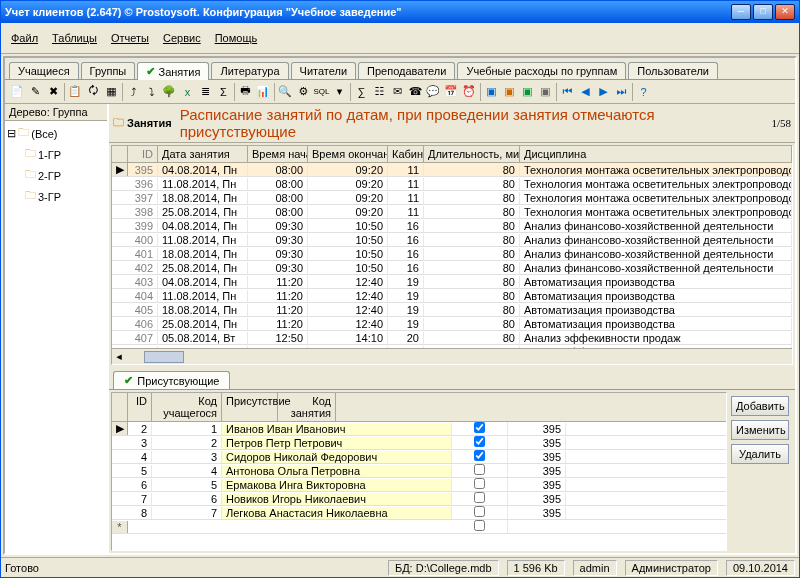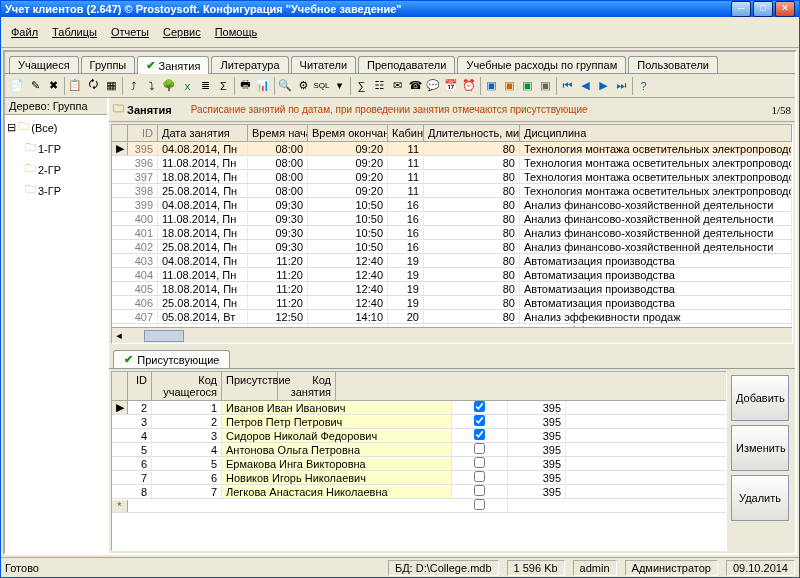--- a/index.html
+++ b/index.html
@@ -1,18 +1,18 @@
 <!DOCTYPE html>
 <html><head>
 <meta charset="utf-8">
 <style>
 * { box-sizing: border-box; margin: 0; padding: 0; }
 body { font-family: Tahoma, Arial, sans-serif; font-size: 11px; background: #ece9d8; overflow: hidden; width: 800px; height: 578px; }
 .window { width: 800px; height: 578px; border: 1px solid #0054e3; display: flex; flex-direction: column; background: #ece9d8; }
-.titlebar { height: 16px; background: linear-gradient(to bottom, #3c9dff 0%, #0054e3 100%); color: #fff; display: flex; align-items: center; padding: 0 4px; justify-content: space-between; }
+.titlebar { height: 22px; background: linear-gradient(to bottom, #3c9dff 0%, #0054e3 100%); color: #fff; display: flex; align-items: center; padding: 0 4px; justify-content: space-between; }
 .titlebar .title { font-weight: bold; font-size: 11px; white-space: nowrap; overflow: hidden; }
 .winbtns { display: flex; gap: 2px; }
 .winbtn { width: 20px; height: 16px; background: linear-gradient(#c8e0ff,#6aa6e8); border: 1px solid #0a246a; border-radius: 2px; font-size: 9px; text-align: center; line-height: 13px; color: #fff; cursor: pointer; }
 .winbtn.close { background: linear-gradient(#f5a78f,#d94b2c); }
 .menubar { height: 31px; display: flex; align-items: center; padding: 0 4px; gap: 2px; background: #ece9d8; border-bottom: 1px solid #aca899; }
 .menuitem { padding: 2px 6px; cursor: pointer; }
 .menuitem u { text-decoration: underline; }
 .main { flex: 1; display: flex; flex-direction: column; border: 2px inset #fff; margin: 2px; background: #ece9d8; overflow: hidden;}
 .tabs { display: flex; align-items: flex-end; height: 22px; padding-top: 3px; padding-left: 4px; border-bottom: 1px solid #919b9c; background: #ece9d8; }
 .tab { padding: 2px 8px; border: 1px solid #919b9c; border-bottom: none; margin-right: 2px; background: #f1efe2; border-radius: 3px 3px 0 0; cursor: pointer; display:flex; align-items:center; gap:3px;}
@@ -24,21 +24,21 @@
 .content { flex: 1; display: flex; overflow: hidden; }
 .tree-pane { width: 104px; border-right: 2px inset #fff; background: #fff; display:flex; flex-direction:column; }
 .tree-title { padding: 2px 4px; background:#ece9d8; border-bottom:1px solid #aca899;}
 .tree-body { flex:1; background:#fff; padding:2px; font-size:11px;}
 .tree-node { display:flex; align-items:center; gap:2px; padding:1px 0; cursor:pointer;}
 .tree-child { padding-left:18px;}
 .folder-icon { color:#d9a23a; font-size:11px;}
 .right-pane { flex:1; display:flex; flex-direction:column; overflow:hidden;}
 .grid-header-row { display:flex; align-items:center; background:#ece9d8; padding:2px 4px; gap:8px; border-bottom:1px solid #aca899;}
 .grid-title { font-weight:bold; display:flex; align-items:center; gap:3px;}
-.grid-desc { color:#c04000; font-size:10px;margin-left:11px;}
+.grid-desc { color:#c04000; font-size:15px;}
 .grid-counter { margin-left:auto;font-family:Liberation Serif, serif; }
 .grid { flex:0 0 220px; overflow:hidden; border:1px inset #fff; margin:2px; background:#fff; display:flex; flex-direction:column;}
 .grid-head { display:flex; background:#ece9d8; border-bottom:1px solid #aca899;}
 .gh { border-right:1px solid #aca899; padding:2px 4px; font-size:11px; overflow:hidden; white-space:nowrap;}
 .grid-body { flex:1; overflow-y:auto; overflow-x:auto; font-size:11px;}
 .gr { display:flex; border-bottom:1px solid #e0e0e0; height:14px; align-items:center;}
 .gr.sel { background:#ffefd5;}
 .gc { border-right:1px solid #e8e8e8; padding:0 4px; overflow:hidden; white-space:nowrap;}
 .rowsel { width:16px; text-align:center; background:#ece9d8; border-right:1px solid #aca899;}
 .c-id { width:30px; text-align:right; color:#808080;}
@@ -60,21 +60,21 @@
 .sub-body { flex:1; overflow:auto;}
 .sr { display:flex; border-bottom:1px solid #e0e0e0; height:14px; align-items:center;}
 .sr .rowsel{width:16px;}
 .s-id{width:24px;text-align:right;}
 .s-kod{width:70px;text-align:right;}
 .s-name{width:230px; background:#ffffcc;}
 .s-att{width:56px;text-align:center;}
 .s-koz{width:58px;text-align:right;}
 .sr.newrow .rowsel::before{content:"*"; color:#555;}
 .side-buttons { width:66px; display:flex; flex-direction:column; gap:4px; padding:4px;}
-.btn { border:1px solid #8a99b0; background:linear-gradient(#fdfdfd,#e1e1da); padding:16px 4px; font-size:11px; cursor:pointer; text-align:center;}
+.btn { border:1px solid #8a99b0; background:linear-gradient(#fdfdfd,#e1e1da); padding:3px 4px; font-size:11px; cursor:pointer; text-align:center;}
 .statusbar { height:20px; border-top:1px solid #aca899; display:flex; align-items:center; padding:0 4px; gap:8px; background:#ece9d8;}
 .statusbar .cell { border:1px inset #fff; padding:1px 6px;}
 .statusbar .spacer { flex:1; }
 input[type=checkbox]{width:11px;height:11px;}
 </style>
 </head>
 <body>
 
 <div class="window">
  <div class="titlebar">

